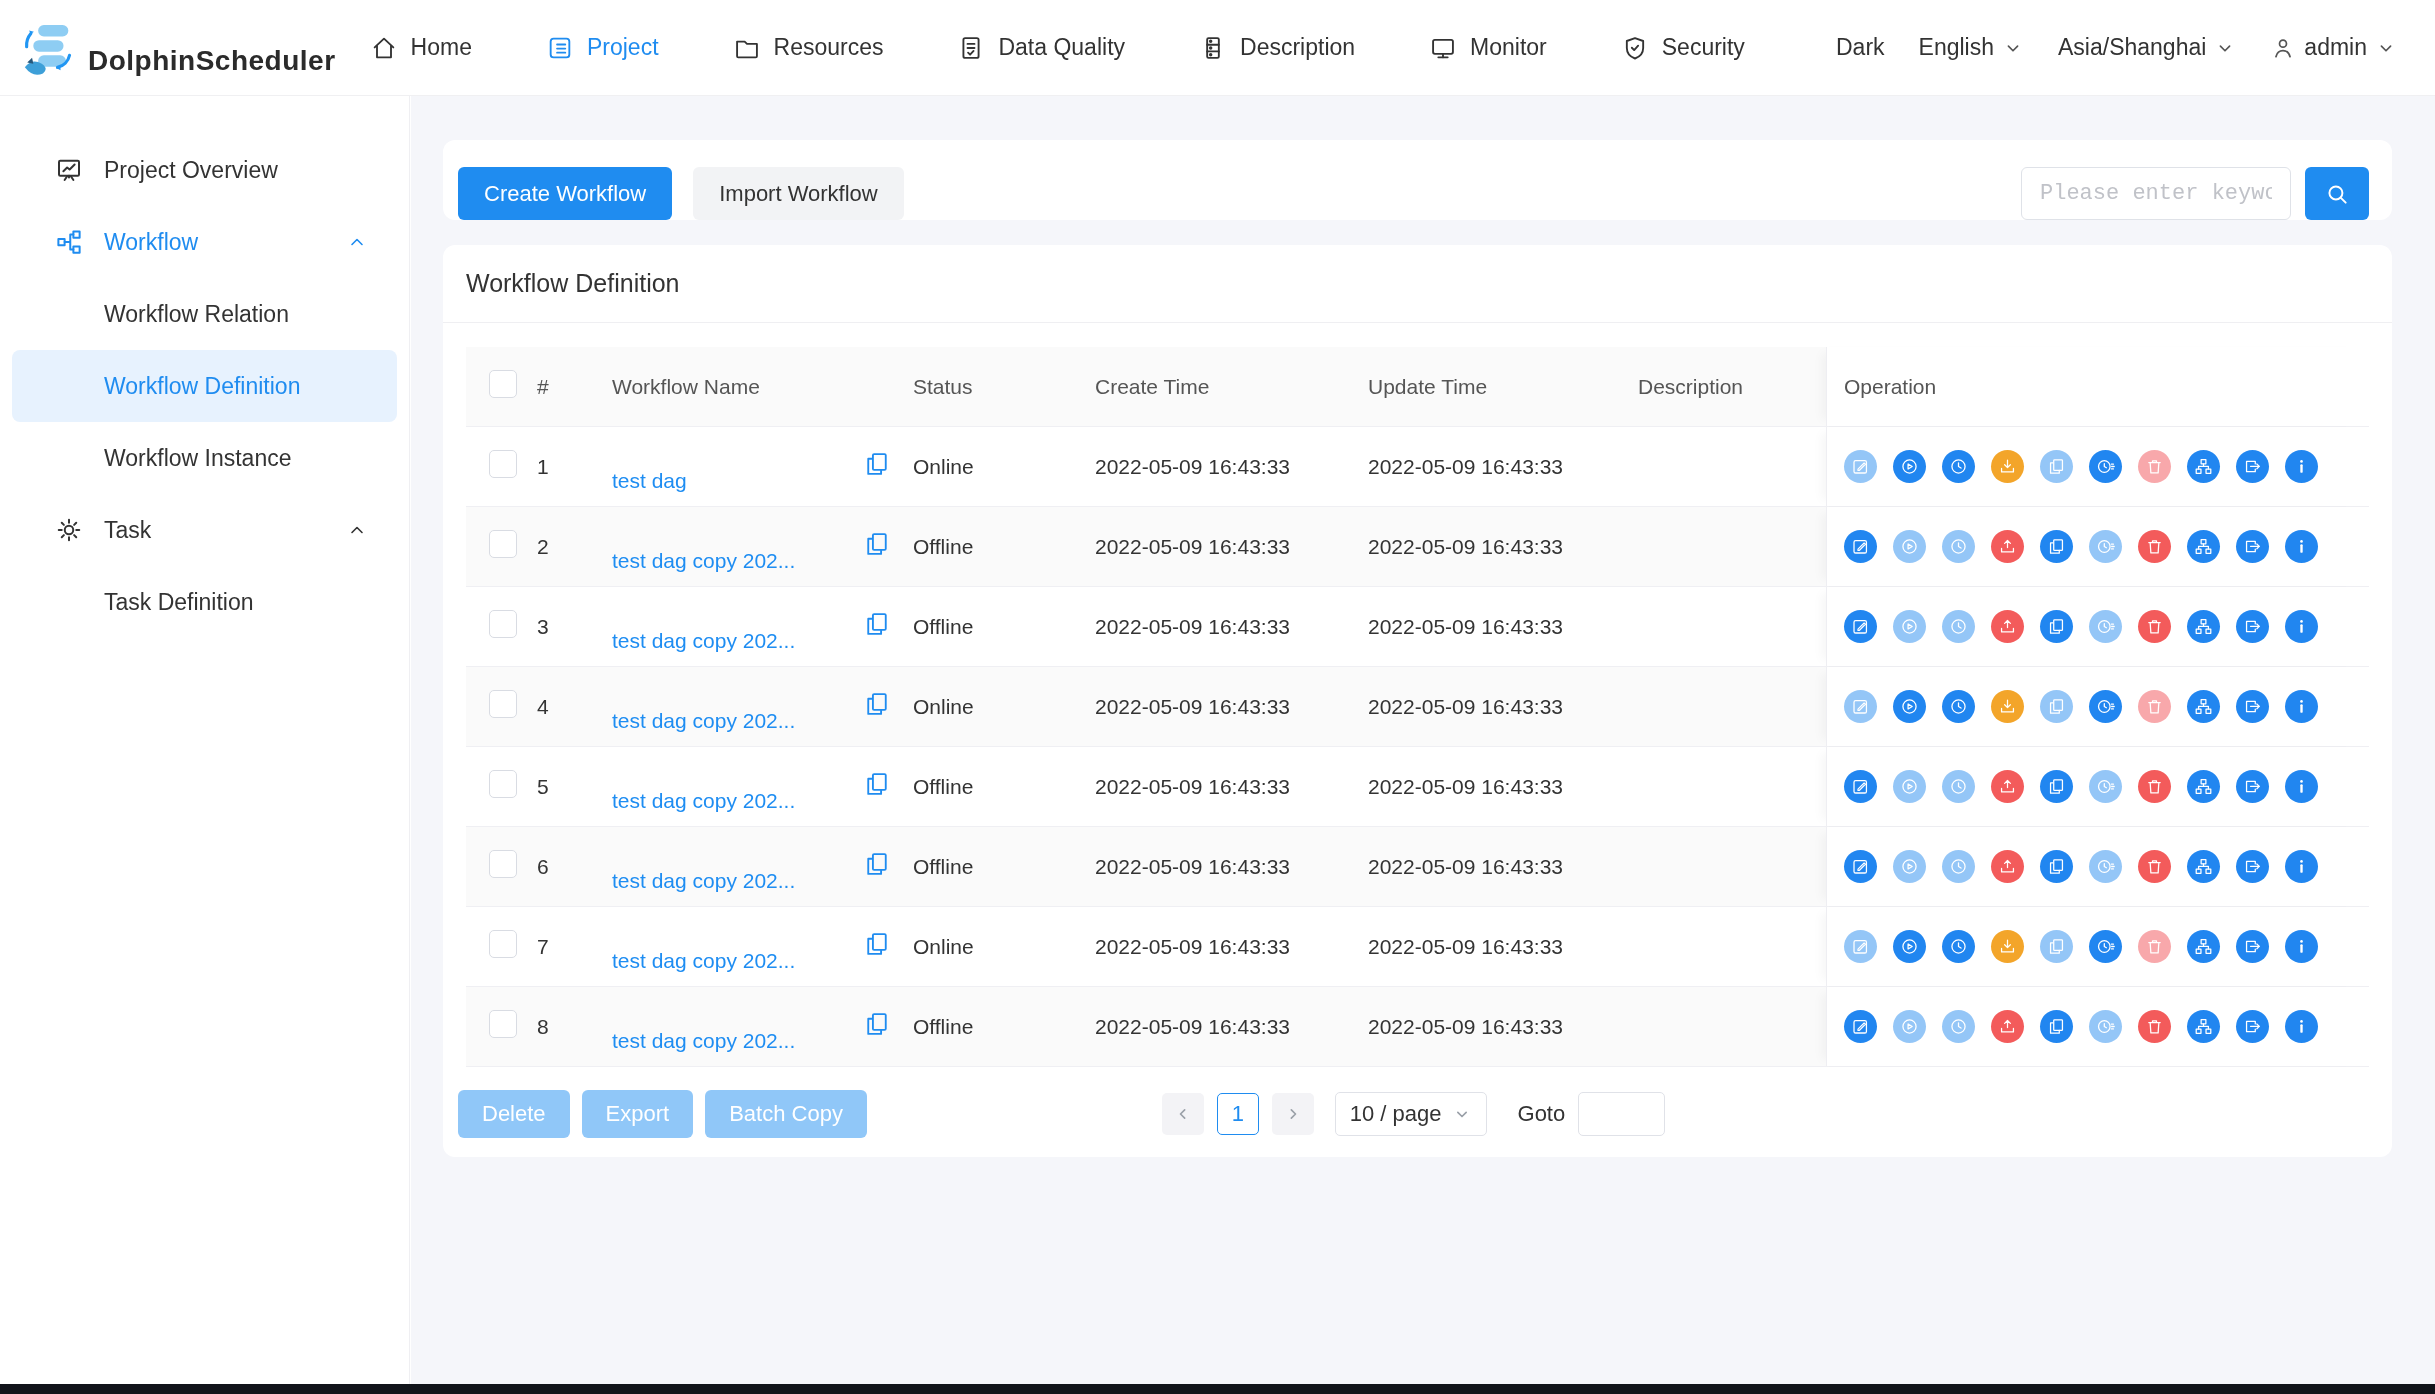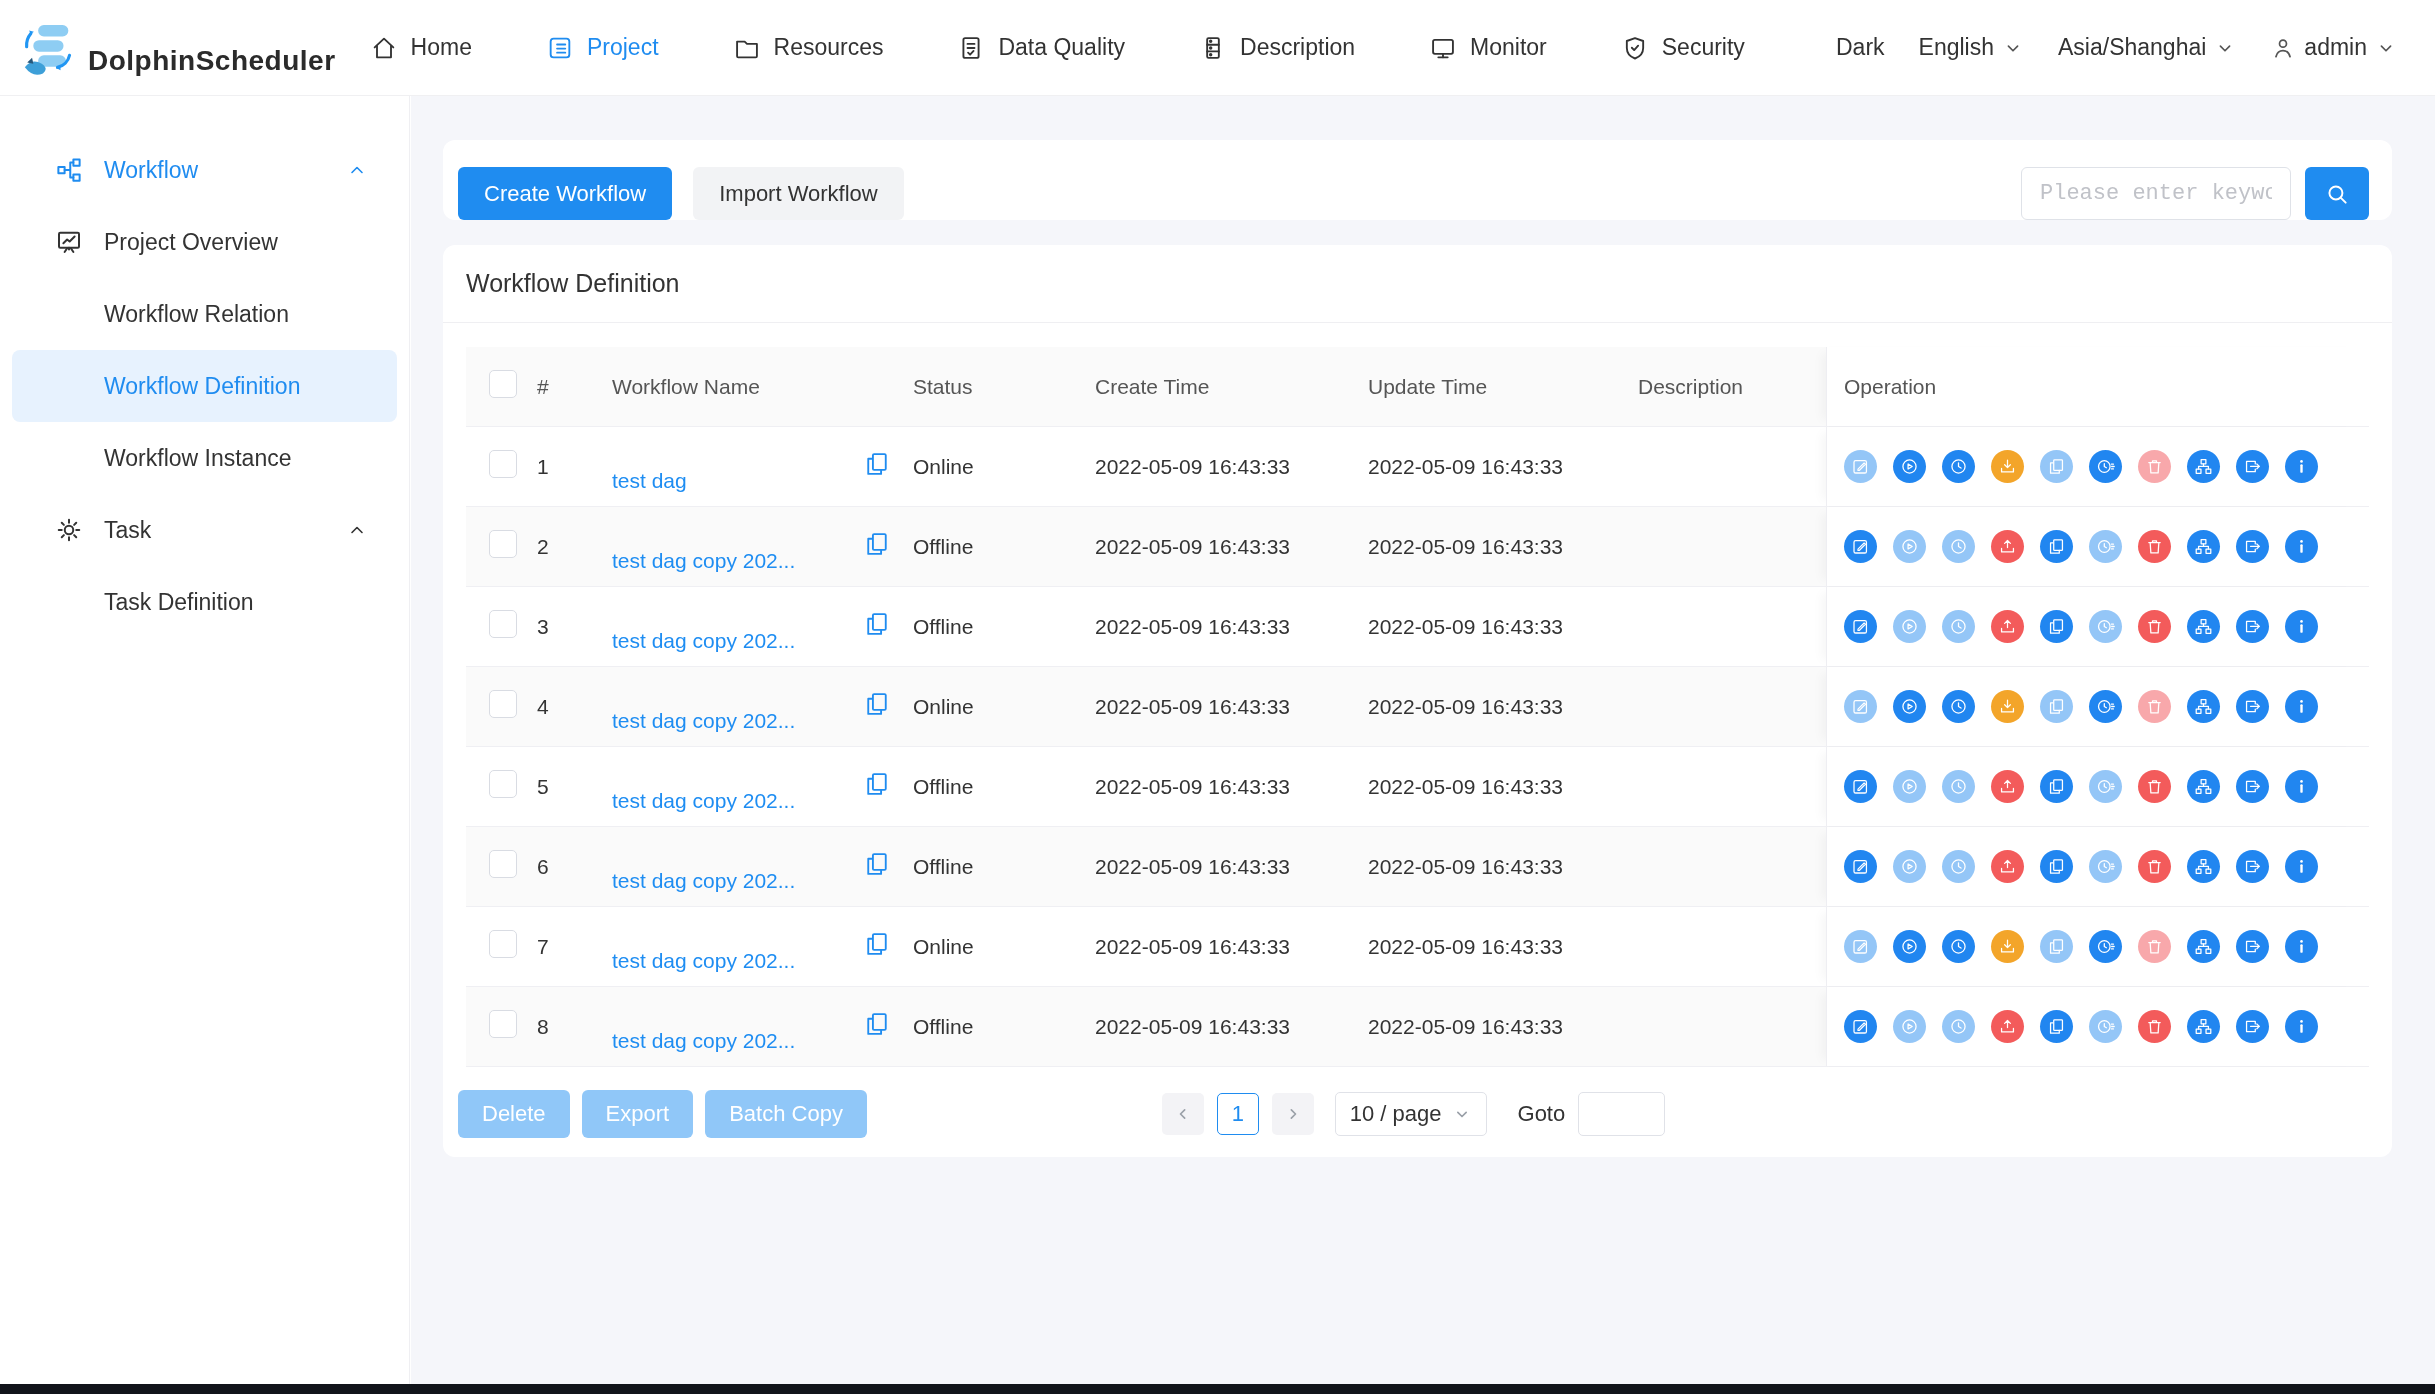--- a/index.html
+++ b/index.html
@@ -218,45 +218,45 @@
       <span class="chev">
           <svg viewBox="0 0 24 24" fill="none" stroke="currentColor" stroke-width="1.8" stroke-linecap="round" stroke-linejoin="round">
             <polyline points="7 10 12 15 17 10"></polyline>
           </svg>
         </span>
     </span>
   </div>
 </div>
 
 <div class="sidebar">
+    <div class="side-item">
+      <span class="s-icon">
+        <svg viewBox="0 0 24 24" fill="none" stroke="currentColor" stroke-width="1.6" stroke-linecap="round" stroke-linejoin="round">
+          <rect x="4" y="4.5" width="16" height="12" rx="1"></rect>
+          <path d="M7.5 13l3-3 2 1.6 4-4"></path>
+          <line x1="12" y1="16.5" x2="12" y2="18"></line>
+          <line x1="8.5" y1="20" x2="10.5" y2="17"></line>
+          <line x1="15.5" y1="20" x2="13.5" y2="17"></line>
+        </svg>
+      </span>
+      <span>Project Overview</span>
+    </div>
     <div class="side-item group-active">
       <span class="s-icon">
         <svg viewBox="0 0 24 24" fill="none" stroke="currentColor" stroke-width="1.6" stroke-linecap="round" stroke-linejoin="round">
           <rect x="3.5" y="9.5" width="5" height="5"></rect>
           <rect x="15.5" y="3.5" width="5" height="5"></rect>
           <rect x="15.5" y="15.5" width="5" height="5"></rect>
           <path d="M8.5 12h4.5m0 0V6h2.5m-2.5 6v6h2.5"></path>
         </svg>
       </span>
       <span>Workflow</span>
       <span class="chev-up"><svg viewBox="0 0 24 24" fill="none" stroke="currentColor" stroke-width="1.6" stroke-linecap="round" stroke-linejoin="round">
           <polyline points="7 14.5 12 9.5 17 14.5"></polyline>
         </svg></span>
-    </div>
-    <div class="side-item">
-      <span class="s-icon">
-        <svg viewBox="0 0 24 24" fill="none" stroke="currentColor" stroke-width="1.6" stroke-linecap="round" stroke-linejoin="round">
-          <rect x="4" y="4.5" width="16" height="12" rx="1"></rect>
-          <path d="M7.5 13l3-3 2 1.6 4-4"></path>
-          <line x1="12" y1="16.5" x2="12" y2="18"></line>
-          <line x1="8.5" y1="20" x2="10.5" y2="17"></line>
-          <line x1="15.5" y1="20" x2="13.5" y2="17"></line>
-        </svg>
-      </span>
-      <span>Project Overview</span>
     </div>
     <div class="side-item sub">
       <span>Workflow Relation</span>
     </div>
     <div class="side-item sub selected">
       <span>Workflow Definition</span>
     </div>
     <div class="side-item sub">
       <span>Workflow Instance</span>
     </div>

